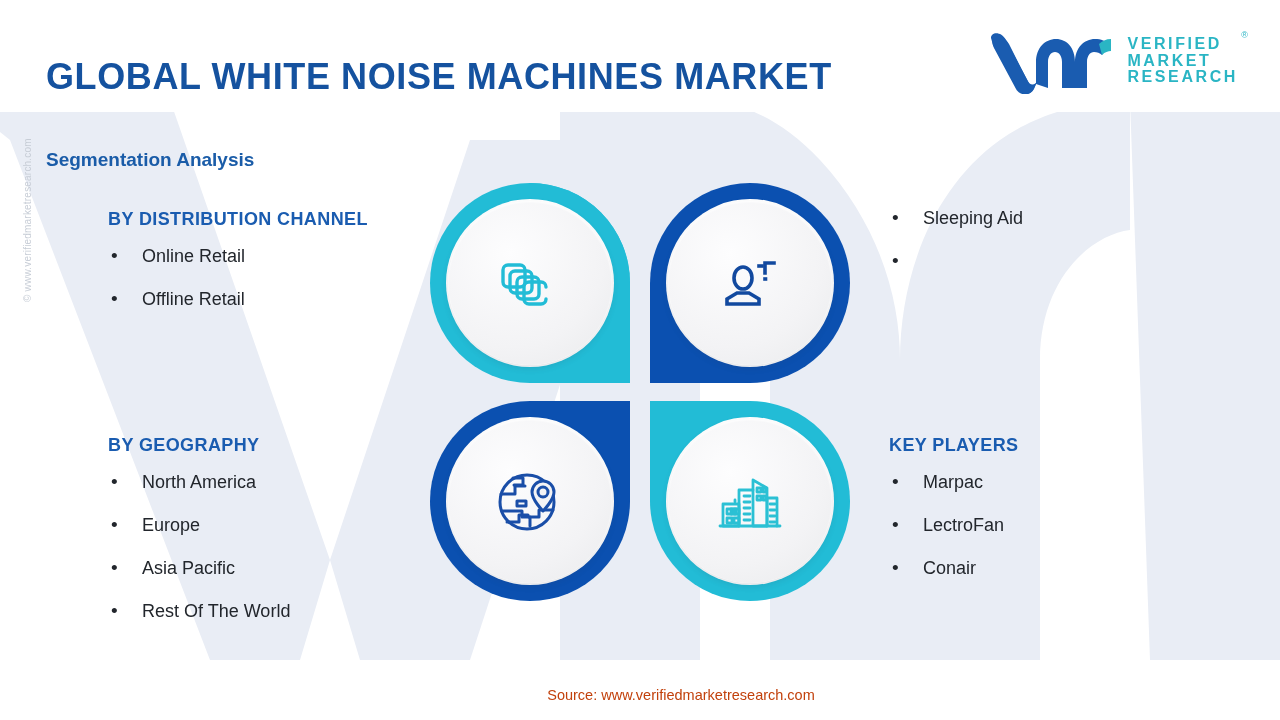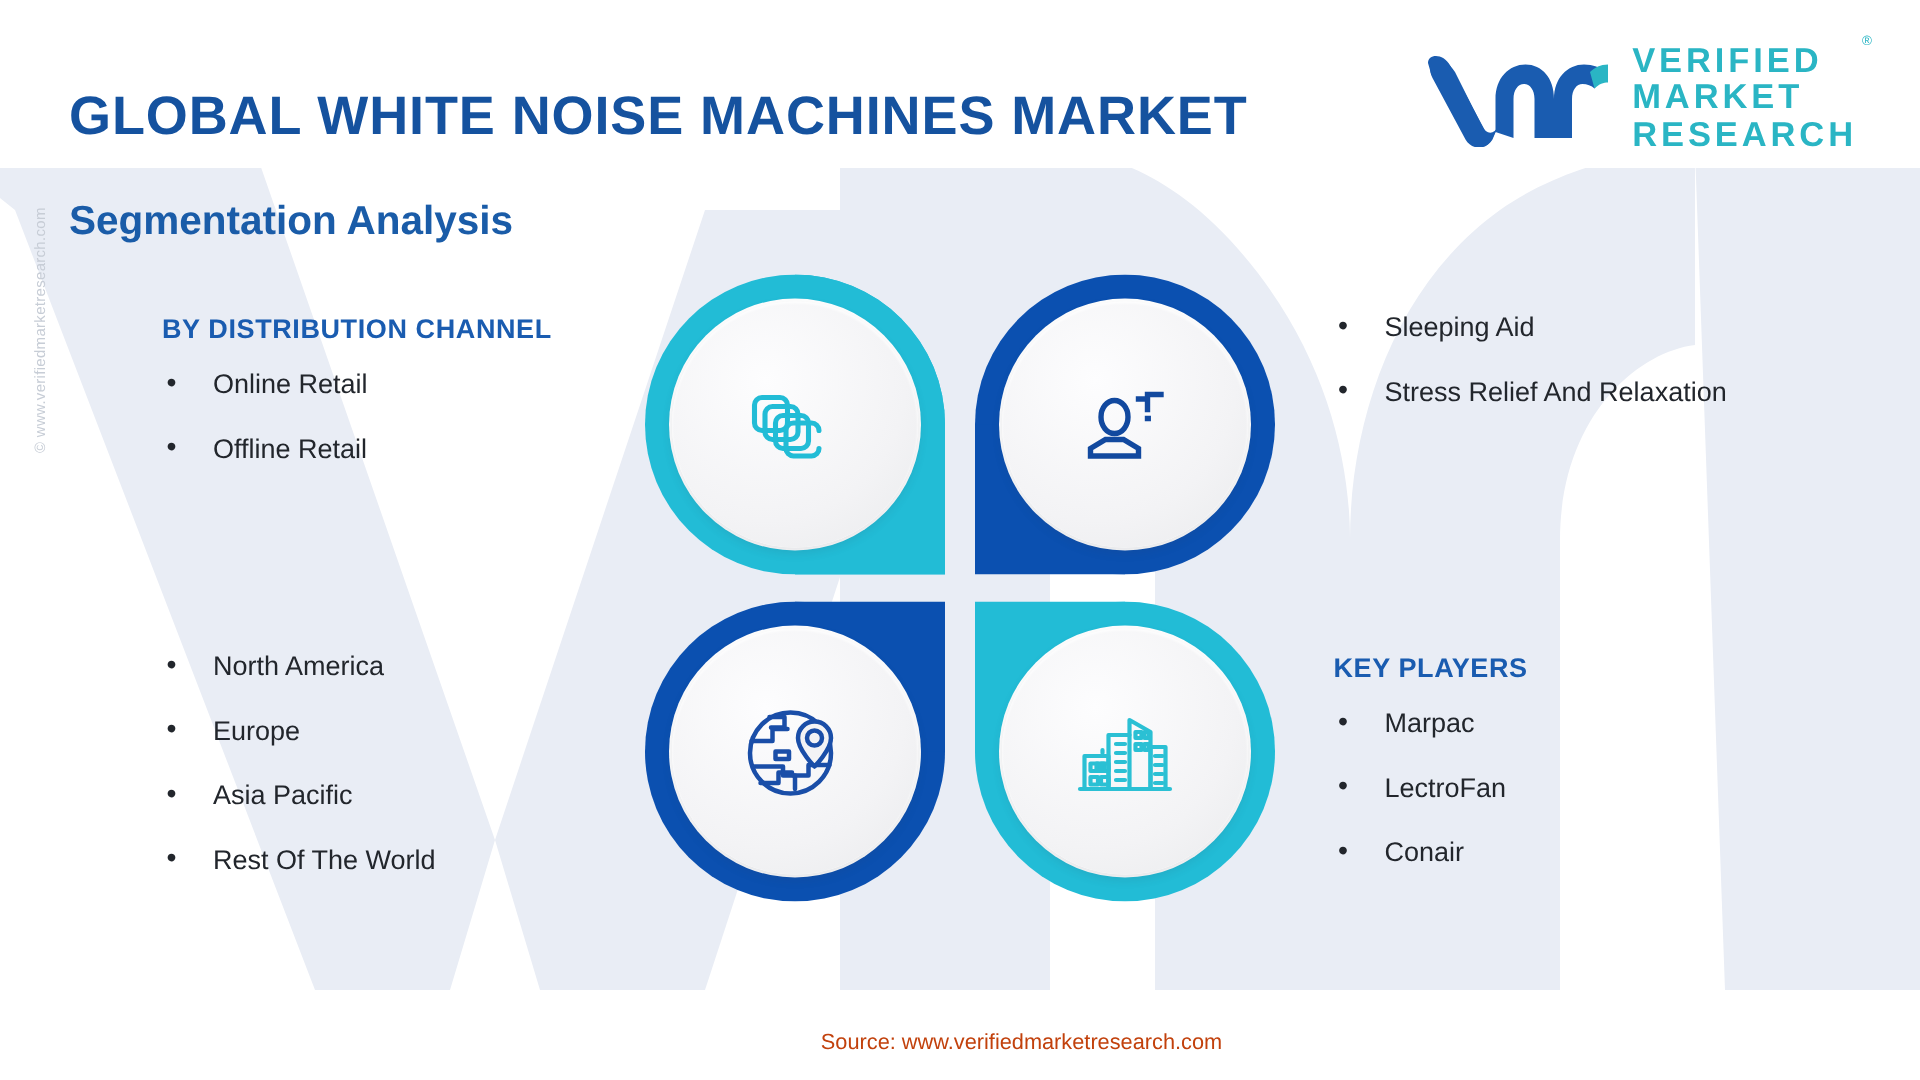--- a/index.html
+++ b/index.html
@@ -58,40 +58,40 @@
   }
   #logo-mark { display: block; }
   #logo-text {
     display: flex;
     flex-direction: column;
     justify-content: center;
     line-height: 1.06;
     position: relative;
   }
   .logo-line {
-    font-size: 23px;
+    font-size: 16px;
     font-weight: bold;
     letter-spacing: 2.6px;
     color: #2ab5c4;
     white-space: nowrap;
   }
   #logo-reg {
     position: absolute;
     right: -10px;
     top: -5px;
     font-size: 9px;
     color: #2ab5c4;
   }
 
   
   #subtitle {
     position: absolute;
     left: 46px;
-    top: 132px;
-    font-size: 27px;
+    top: 149px;
+    font-size: 19px;
     font-weight: bold;
     color: #1a5ca8;
     z-index: 5;
   }
 
   
   #side-watermark {
     position: absolute;
     left: 22px;
     top: 286px;
@@ -268,26 +268,26 @@
 </div>
 
 <div class="segment" id="seg-application">
   <ul class="segment-list">
     <li class="segment-item">
       <span class="bullet">•</span>
       <span>Sleeping Aid</span>
     </li>
     <li class="segment-item">
       <span class="bullet">•</span>
-      <span>Stress Relief And Relaxation</span>
     </li>
   </ul>
 </div>
 
 <div class="segment" id="seg-geography">
+  <div class="segment-heading">BY GEOGRAPHY</div>
   <ul class="segment-list">
     <li class="segment-item">
       <span class="bullet">•</span>
       <span>North America</span>
     </li>
     <li class="segment-item">
       <span class="bullet">•</span>
       <span>Europe</span>
     </li>
     <li class="segment-item">

